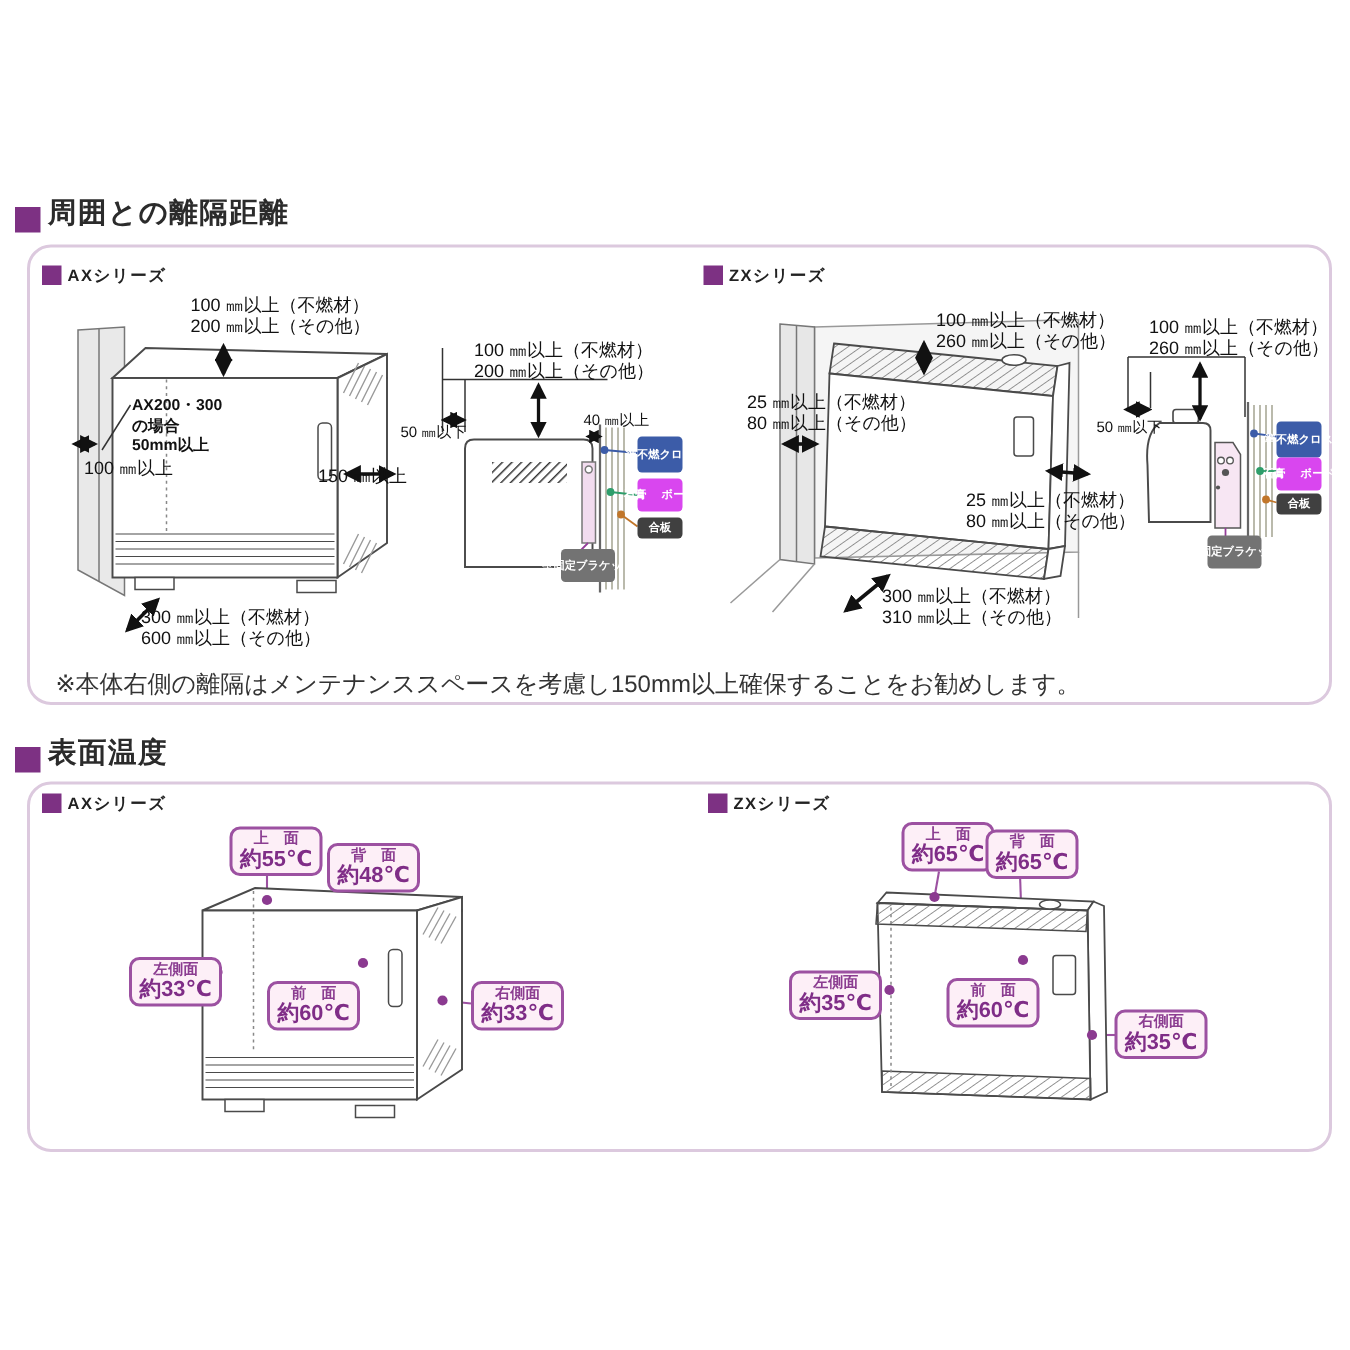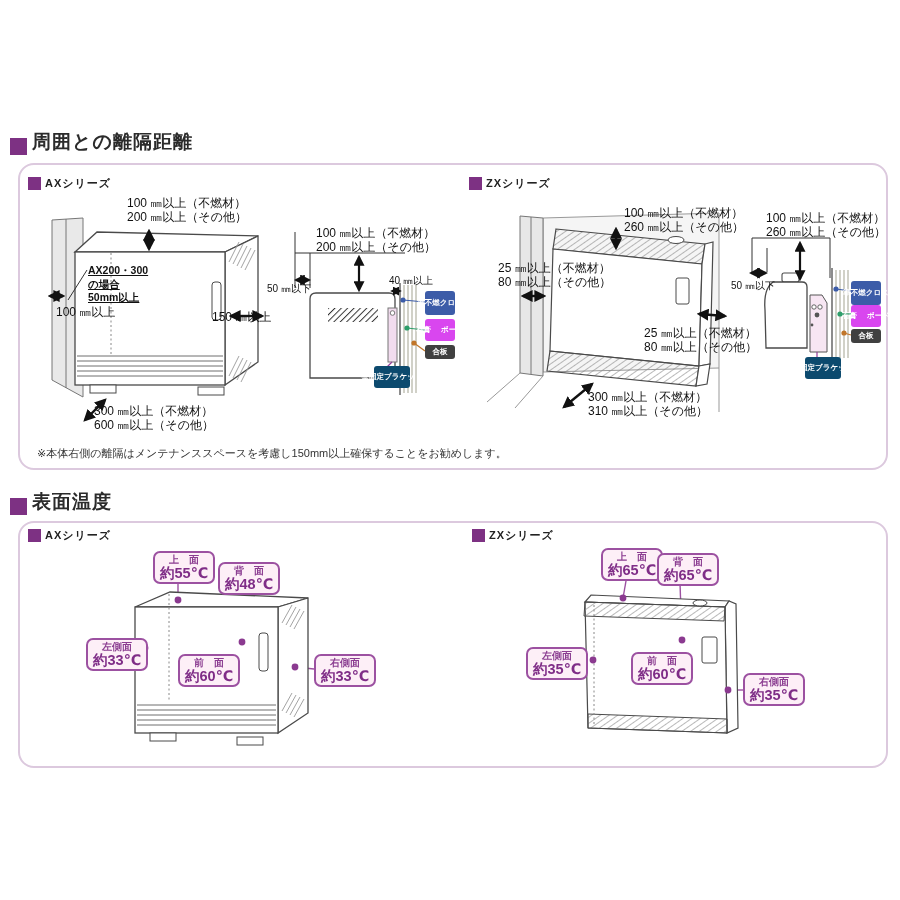--- a/index.html
+++ b/index.html
@@ -7,29 +7,29 @@
        font-family:"Liberation Sans","DejaVu Sans",sans-serif;color:#222;overflow:hidden;}
   .sec-title{position:absolute;display:flex;align-items:flex-end;gap:5px;
              font-size:19px;font-weight:bold;color:#2b2b2b;letter-spacing:1px;}
   .sec-title .sq{width:17px;height:17px;background:#7d3183;flex:none;}
   .panel{position:absolute;left:18px;width:866px;border:2px solid #dcc9de;border-radius:16px;background:#fff;}
   .sub-hdr{position:absolute;display:flex;align-items:center;gap:4px;
            font-size:11px;font-weight:bold;color:#222;letter-spacing:1px;text-align:center;}
   .sub-hdr .sq{width:13px;height:13px;background:#7d3183;flex:none;}
   .dim{position:absolute;font-size:12px;color:#111;line-height:14px;white-space:nowrap;}
   .dim.small{font-size:10px;line-height:12px;}
-  .note{position:absolute;font-size:10.5px;font-weight:bold;color:#111;line-height:13.5px;white-space:nowrap;text-decoration:underline;}
-  .footnote{position:absolute;font-size:11px;color:#333;white-space:nowrap;}
+  .note{position:absolute;font-size:10.5px;font-weight:bold;color:#111;line-height:13.5px;white-space:nowrap;}
+  .footnote{position:absolute;font-size:16px;color:#333;white-space:nowrap;}
   .layer-tag{position:absolute;border-radius:3px;color:#fff;font-weight:bold;font-size:7.5px;
              line-height:1.15;display:flex;flex-direction:row;align-items:center;justify-content:center;
              text-align:center;white-space:nowrap;}
   .lt-blue{background:#3c5ca8;}
   .lt-green{background:#d946ef;gap:10px;}
   .lt-orange{background:#404040;}
-  .lt-purple{background:#0c4a6e;}
+  .lt-purple{background:#737373;}
   .temp-tag{position:absolute;border:2px solid #9c51a1;background:#fdeff7;border-radius:7px;
             padding:1px 5px;display:flex;flex-direction:column;align-items:center;line-height:1.12;}
   .temp-tag .lbl{font-size:10px;font-weight:bold;color:#8b3d91;white-space:nowrap;}
   .temp-tag .val{font-size:14.5px;font-weight:bold;color:#7f2d87;white-space:nowrap;}
   svg.art{position:absolute;overflow:visible;}
 </style>
 </head>
 <body>
 
 <svg width="0" height="0" style="position:absolute" aria-hidden="true">

